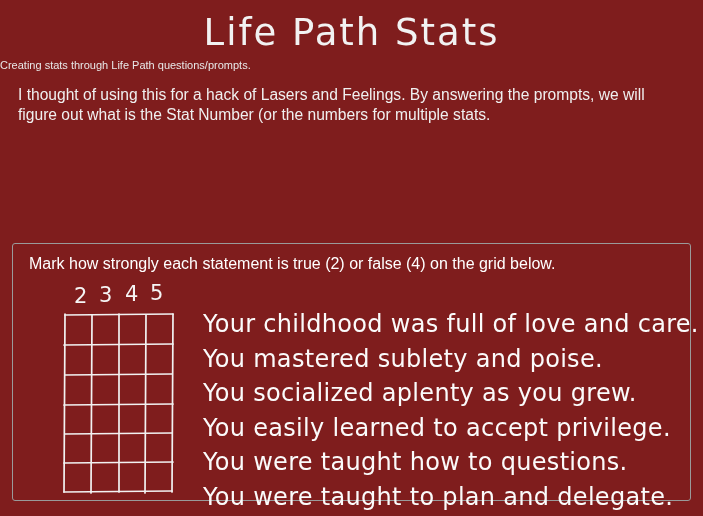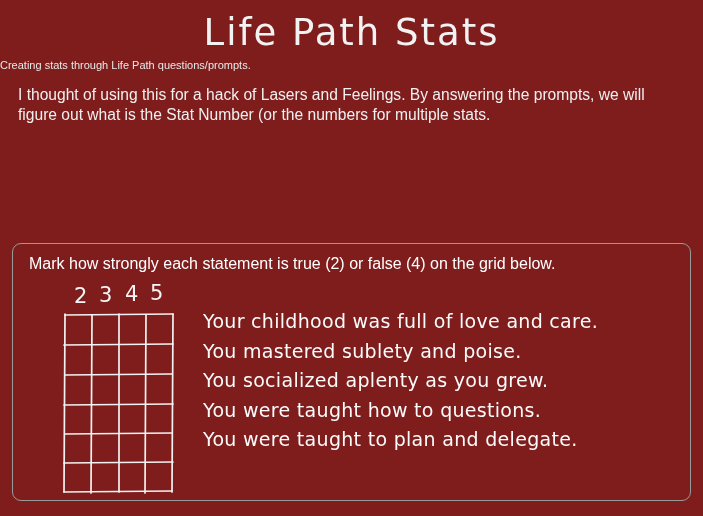--- a/index.html
+++ b/index.html
@@ -54,21 +54,21 @@
   }
 
   
   .panel {
     position: absolute;
     left: 12px;
     top: 243px;
     width: 679px;
     height: 258px;
     border: 1px solid #9a9a9a;
-    border-radius: 9px;
+    border-radius: 3px;
     box-sizing: border-box;
   }
   .panel-heading {
     margin: 10px 0 0 16px;
     font-family: "Liberation Sans", sans-serif;
     font-size: 16px;
     color: #ffffff;
     line-height: 1.2;
   }
 
@@ -106,21 +106,21 @@
 
   
   .statements {
     position: absolute;
     left: 190px;
     top: 68px;
     width: 470px;
   }
   .statements div {
     font-family: "DejaVu Sans", sans-serif;
-    font-size: 19px;
+    font-size: 24px;
     letter-spacing: 0.3px;
     color: #fbfbfb;
     line-height: 1.0;
     margin-bottom: 10.5px;
     white-space: nowrap;
   }
 </style>
 </head>
 <body>
 
@@ -164,19 +164,20 @@
           <path d="M3 180 L111 179"></path>
         </svg>
       </div>
 
     </div>
 
     <div class="statements">
       <div>Your childhood was full of love and care.</div>
       <div>You mastered sublety and poise.</div>
       <div>You socialized aplenty as you grew.</div>
+      <div>You easily learned to accept privilege.</div>
       <div>You were taught how to questions.</div>
       <div>You were taught to plan and delegate.</div>
     </div>
 
   </div>
 
 </div>
 
 </body></html>

